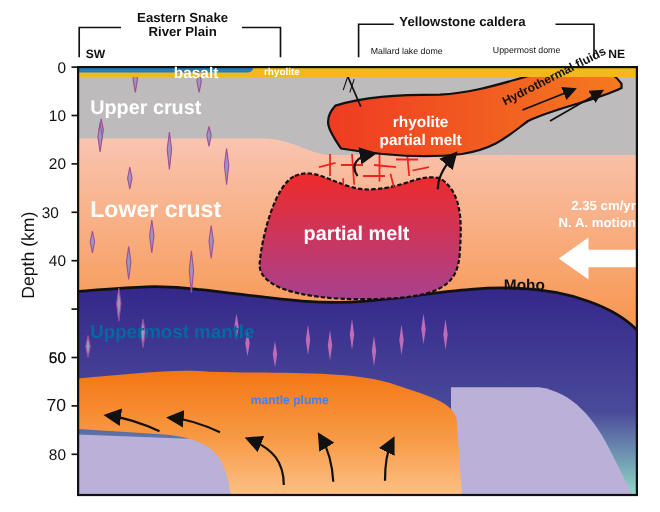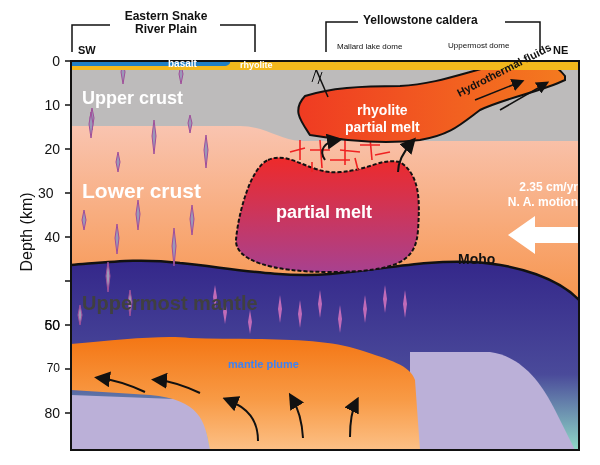--- a/index.html
+++ b/index.html
@@ -151,26 +151,26 @@
   <div class="lbl" style="position:absolute;left:112px;top:10px;font-size:12px;color:#111;text-align:center;width:108px;line-height:13px;">
     <div>Eastern Snake</div>
     <div>River Plain</div>
   </div>
   <div class="lbl" style="position:absolute;left:363px;top:13px;font-size:12px;color:#111;">Yellowstone caldera</div>
   <div style="position:absolute;left:337px;top:42px;font-size:8px;color:#111;">Mallard lake dome</div>
   <div style="position:absolute;left:448px;top:41px;font-size:8px;color:#111;">Uppermost dome</div>
   <div class="lbl" style="position:absolute;left:78px;top:44px;font-size:11px;color:#111;">SW</div>
   <div class="lbl" style="position:absolute;left:553px;top:44px;font-size:11px;color:#111;">NE</div>
 
-  <div class="lbl" style="position:absolute;left:128px;top:58px;font-size:10px;color:#fff;padding-left:40px;">basalt</div>
+  <div class="lbl" style="position:absolute;left:118px;top:58px;font-size:14px;color:#fff;padding-left:40px;">basalt</div>
   <div class="lbl" style="position:absolute;left:240px;top:60px;font-size:9px;color:#fff;">rhyolite</div>
 
   <div class="lbl" style="position:absolute;left:82px;top:88px;font-size:18px;color:#fff;">Upper crust</div>
   <div class="lbl" style="position:absolute;left:82px;top:179px;font-size:21px;color:#fff;">Lower crust</div>
-  <div class="lbl" style="position:absolute;left:82px;top:292px;font-size:20px;color:#404040;">Uppermost mantle</div>
+  <div class="lbl" style="position:absolute;left:82px;top:292px;font-size:17px;color:#0369a1;">Uppermost mantle</div>
   <div class="lbl" style="position:absolute;left:228px;top:358px;font-size:11px;color:#3b82f6;">mantle plume</div>
   <div class="lbl" style="position:absolute;left:458px;top:251px;font-size:14px;color:#111;">Moho</div>
 
   <div class="lbl" style="position:absolute;left:345px;top:102px;font-size:14px;color:#fff;text-align:center;line-height:17px;">
     <div>rhyolite</div>
     <div>partial melt</div>
   </div>
   <div class="lbl" style="position:absolute;left:276px;top:200px;font-size:18px;color:#fff;text-align:center;line-height:24px;">
     <div>partial melt</div>
   </div>
@@ -181,18 +181,18 @@
     <div>N. A. motion</div>
   </div>
 
   <div style="position:absolute;left:38px;top:53px;width:22px;text-align:right;font-size:14px;color:#111;">0</div>
   <div style="position:absolute;left:38px;top:97px;width:22px;text-align:right;font-size:14px;color:#111;">10</div>
   <div style="position:absolute;left:38px;top:141px;width:22px;text-align:right;font-size:14px;color:#111;">20</div>
   <div style="position:absolute;left:38px;top:185px;width:22px;text-align:left;font-size:14px;color:#111;">30</div>
   <div style="position:absolute;left:38px;top:229px;width:22px;text-align:right;font-size:14px;color:#111;">40</div>
   <div style="position:absolute;left:38px;top:273px;width:22px;text-align:right;font-size:14px;color:#111;margin-top:44px;">50</div>
   <div style="position:absolute;left:38px;top:317px;width:22px;text-align:right;font-size:14px;color:#111;">60</div>
-  <div style="position:absolute;left:38px;top:361px;width:22px;text-align:right;font-size:12px;color:#111;">70</div>
+  <div style="position:absolute;left:38px;top:361px;width:22px;text-align:right;font-size:16px;color:#111;">70</div>
   <div style="position:absolute;left:38px;top:405px;width:22px;text-align:right;font-size:14px;color:#111;">80</div>
 
   <div style="position:absolute;left:-28px;top:223px;width:110px;text-align:center;font-size:16px;color:#111;transform:rotate(-90deg);">Depth (km)</div>
 </div>
 </div>
 
 </body></html>

